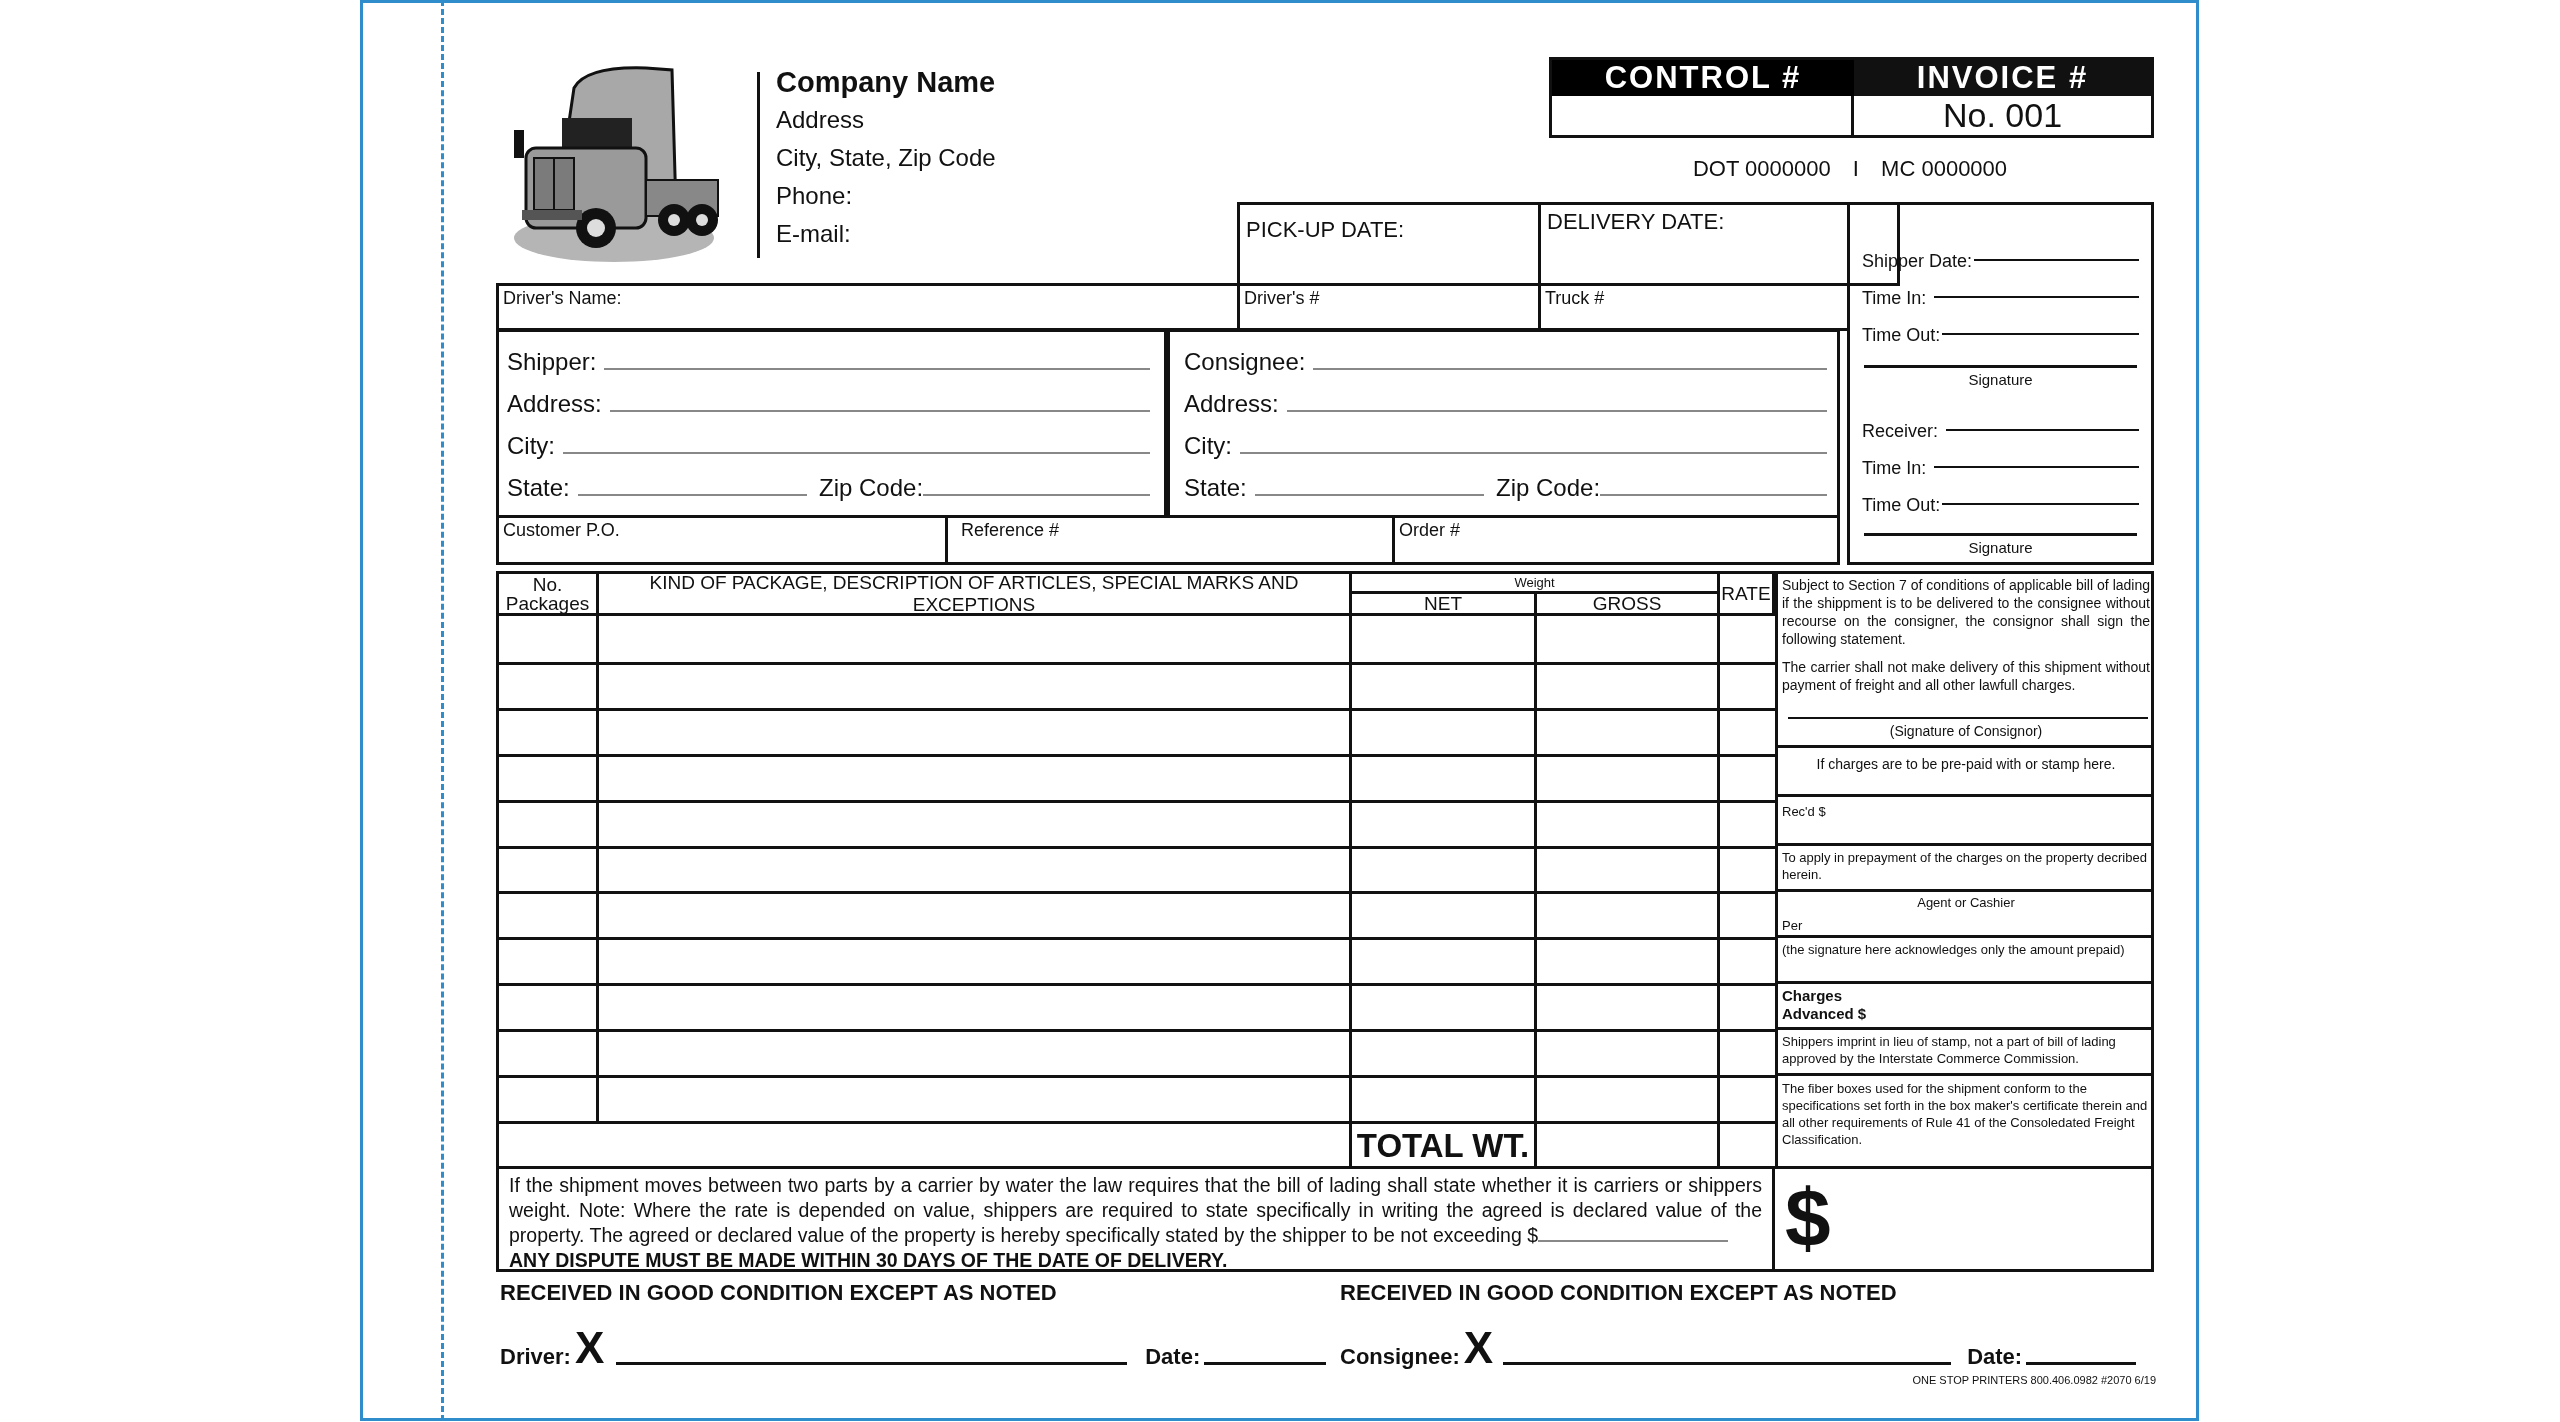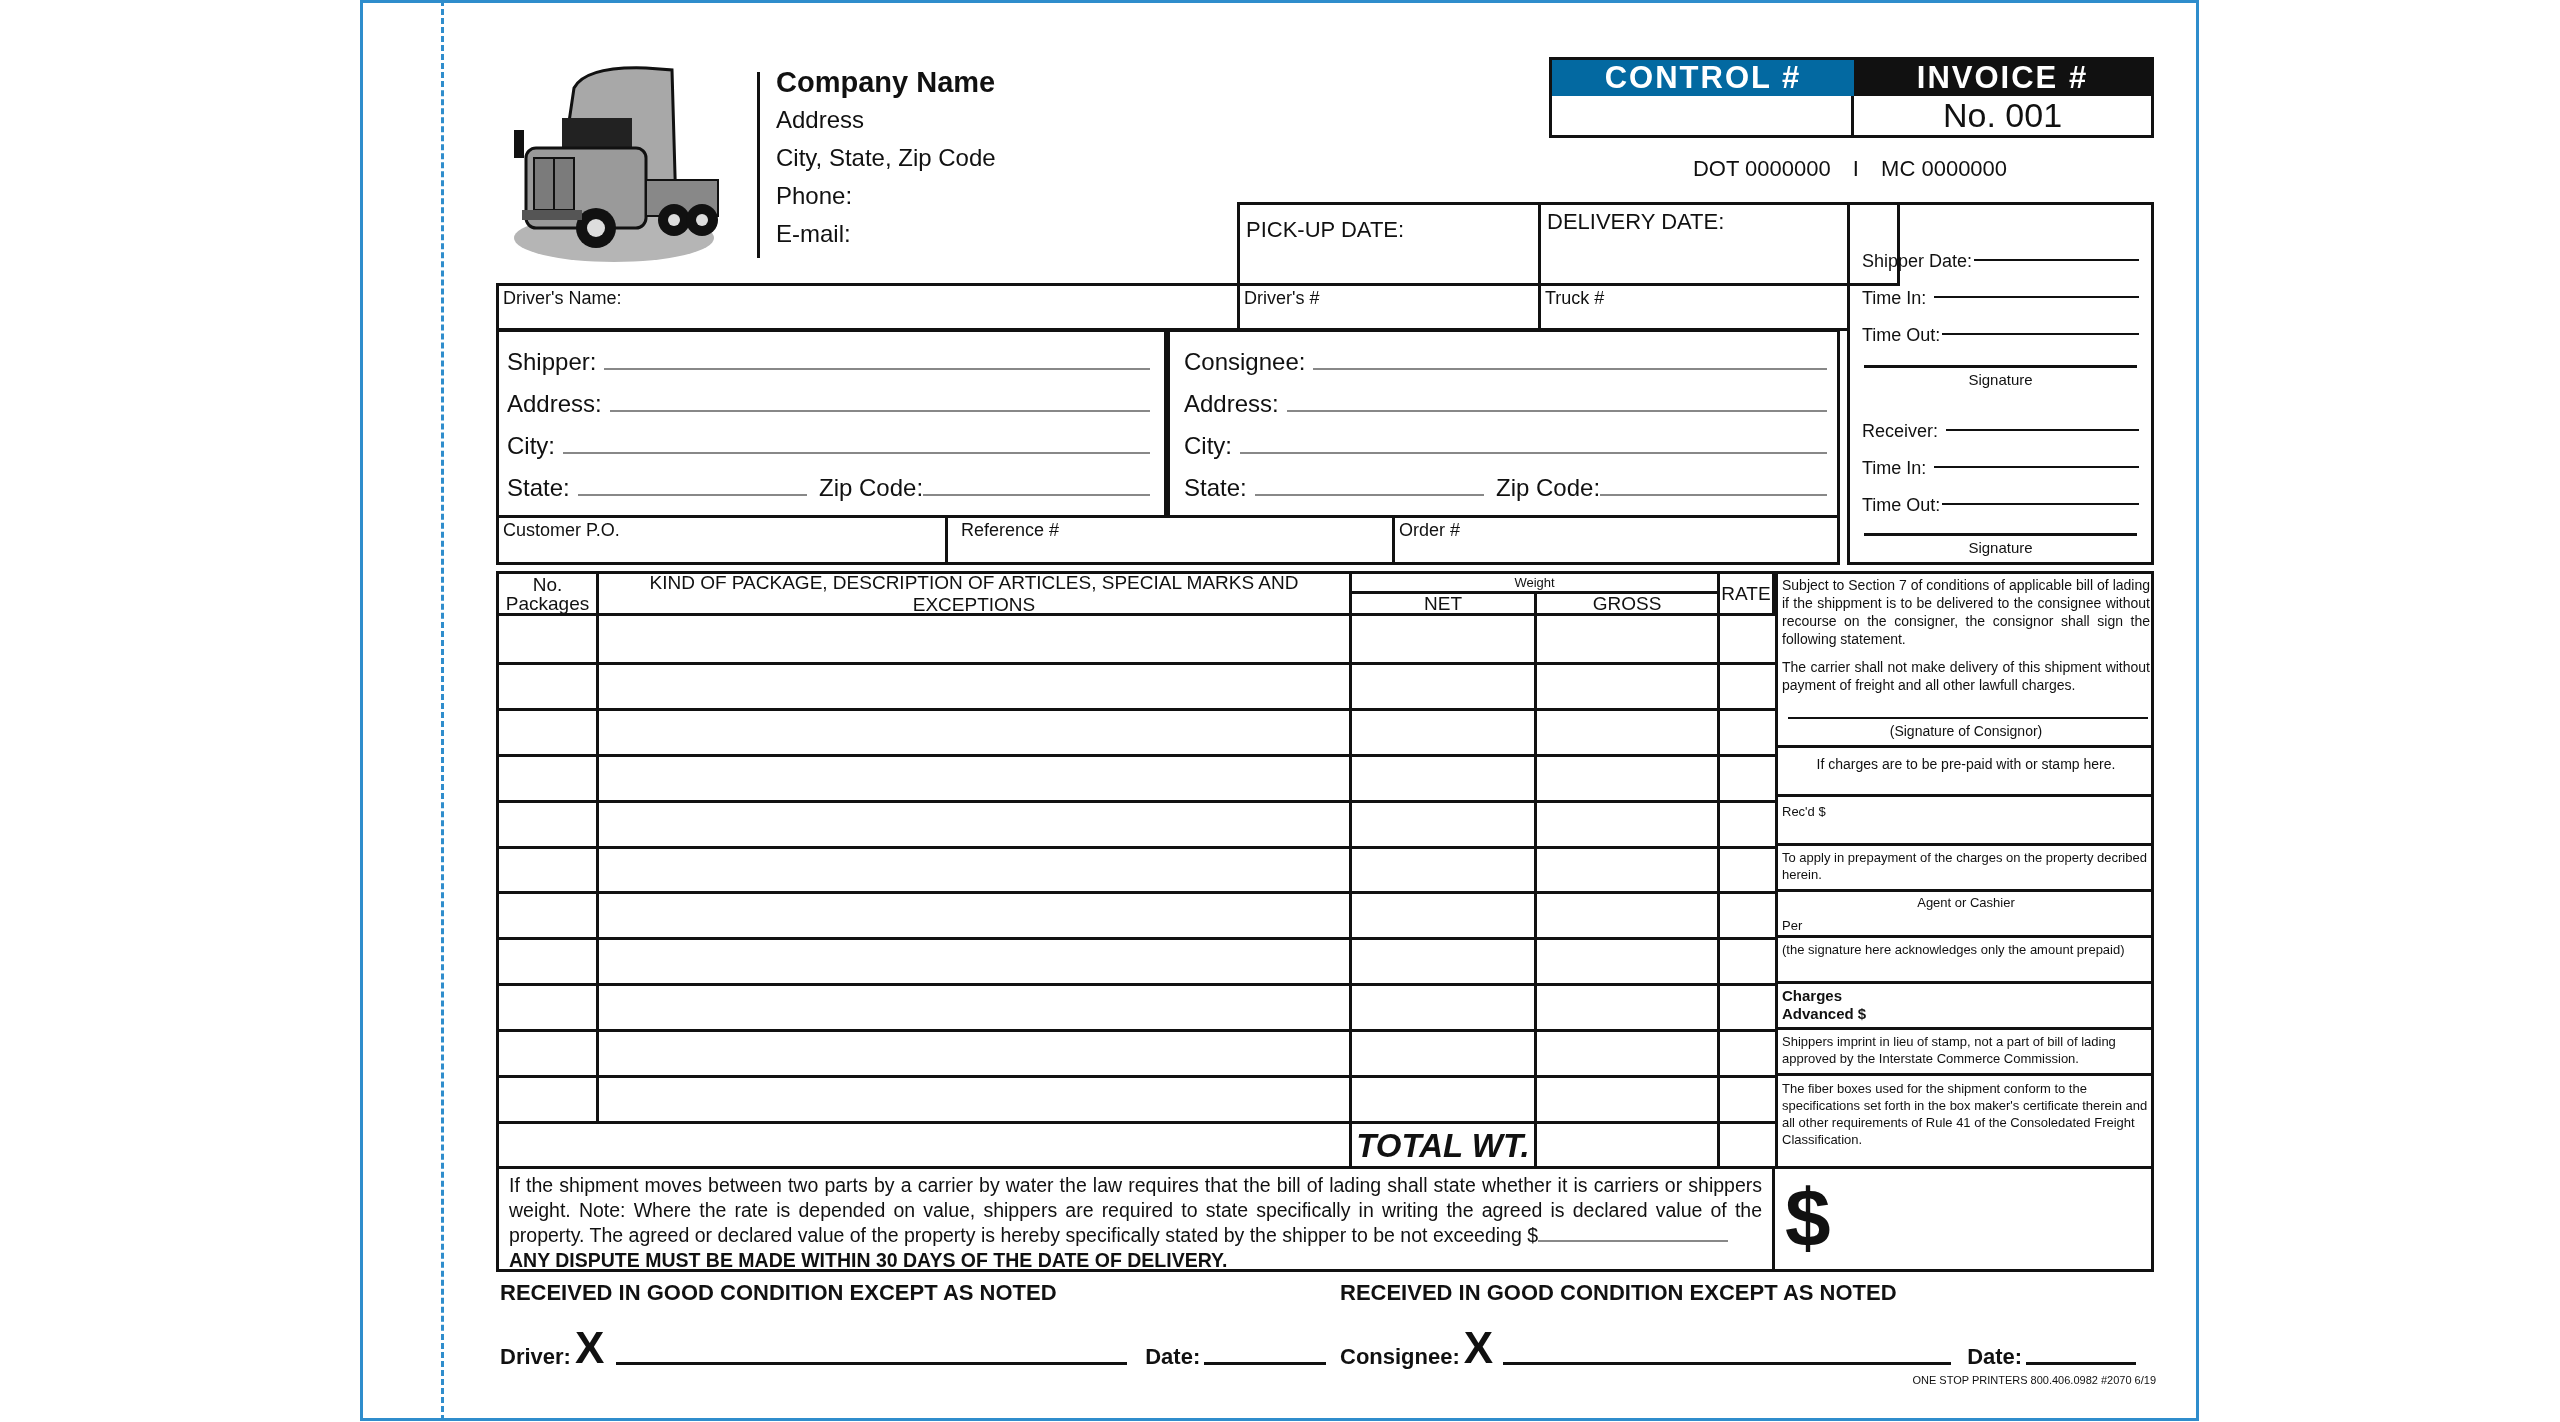--- a/index.html
+++ b/index.html
@@ -48,21 +48,21 @@
 
 <div class="abs" style="left:776px;top:66px;">
   <div style="font-size:29px;font-weight:bold;height:40px;">Company Name</div>
   <div style="font-size:24px;height:38px;">Address</div>
   <div style="font-size:24px;height:38px;">City, State, Zip Code</div>
   <div style="font-size:24px;height:38px;">Phone:</div>
   <div style="font-size:24px;height:38px;">E-mail:</div>
 </div>
 
 <div class="abs" style="left:1549px;top:57px;width:605px;height:81px;border:3px solid #111;">
-  <div class="abs hdrcell" style="left:0;top:0;width:302px;height:36px;background:#0369a1;color:#fff;font-weight:bold;font-size:31px;letter-spacing:2px;">CONTROL #</div>
+  <div class="abs hdrcell" style="left:0;top:0;width:302px;height:36px;background:#000000;color:#fff;font-weight:bold;font-size:31px;letter-spacing:2px;">CONTROL #</div>
   <div class="abs hdrcell" style="left:302px;top:0;width:297px;height:36px;background:#111;color:#fff;font-weight:bold;font-size:31px;letter-spacing:2px;">INVOICE #</div>
   <div class="abs hdrcell" style="left:0;top:36px;width:302px;height:39px;border-right:3px solid #111;"></div>
   <div class="abs hdrcell" style="left:302px;top:36px;width:297px;height:39px;font-size:34px;">No. 001</div>
 </div>
 <div class="abs" style="left:1600px;top:156px;width:500px;text-align:center;font-size:22px;">
   <span>DOT 0000000</span>
   <span style="margin:0 16px;">I</span>
   <span>MC 0000000</span>
 </div>
 
@@ -255,21 +255,21 @@
     </div>
     <div style="position: absolute; left: 0px; width: 1276px; top: 459.091px; height: 45.9091px;">
       <div style="position: absolute; box-sizing: border-box; left: 0px; width: 100px; top: 0px; height: 45.9091px; border-top: 3px solid rgb(17, 17, 17); border-right: 3px solid rgb(17, 17, 17);"></div>
       <div style="position: absolute; box-sizing: border-box; left: 100px; width: 753px; top: 0px; height: 45.9091px; border-top: 3px solid rgb(17, 17, 17); border-right: 3px solid rgb(17, 17, 17);"></div>
       <div style="position: absolute; box-sizing: border-box; left: 853px; width: 185px; top: 0px; height: 45.9091px; border-top: 3px solid rgb(17, 17, 17); border-right: 3px solid rgb(17, 17, 17);"></div>
       <div style="position: absolute; box-sizing: border-box; left: 1038px; width: 183px; top: 0px; height: 45.9091px; border-top: 3px solid rgb(17, 17, 17); border-right: 3px solid rgb(17, 17, 17);"></div>
       <div style="position: absolute; box-sizing: border-box; left: 1221px; width: 55px; top: 0px; height: 45.9091px; border-top: 3px solid rgb(17, 17, 17);"></div>
     </div>
   </div>
 
-<div class="abs" style="left:499px;top:1121px;width:1276px;height:46px;border-top:3px solid #111;font-style:italic;">
+<div class="abs" style="left:499px;top:1121px;width:1276px;height:46px;border-top:3px solid #111;">
   <div class="abs" style="left:0;top:0;width:853px;height:43px;border-right:3px solid #111;"></div>
   <div class="abs hdrcell" style="left:853px;top:0;width:185px;height:43px;border-right:3px solid #111;font-size:33px;font-weight:bold;">TOTAL WT.</div>
   <div class="abs" style="left:1038px;top:0;width:183px;height:43px;border-right:3px solid #111;"></div>
   <div class="abs" style="left:1221px;top:0;width:55px;height:43px;"></div>
 </div>
 
 <div class="abs" style="left:1775px;top:574px;width:376px;height:592px;border-left:3px solid #111;">
   <div class="abs" style="left:0;top:0;width:376px;height:174px;border-bottom:3px solid #111;padding:2px 4px;box-sizing:border-box;">
     <div class="small" style="text-align:justify;">Subject to Section 7 of conditions of applicable bill of lading if the shippment is to be delivered to the consignee without recourse on the consigner, the consignor shall sign the following statement.</div>
     <div class="small" style="text-align:justify;margin-top:10px;">The carrier shall not make delivery of this shipment without payment of freight and all other lawfull charges.</div>

